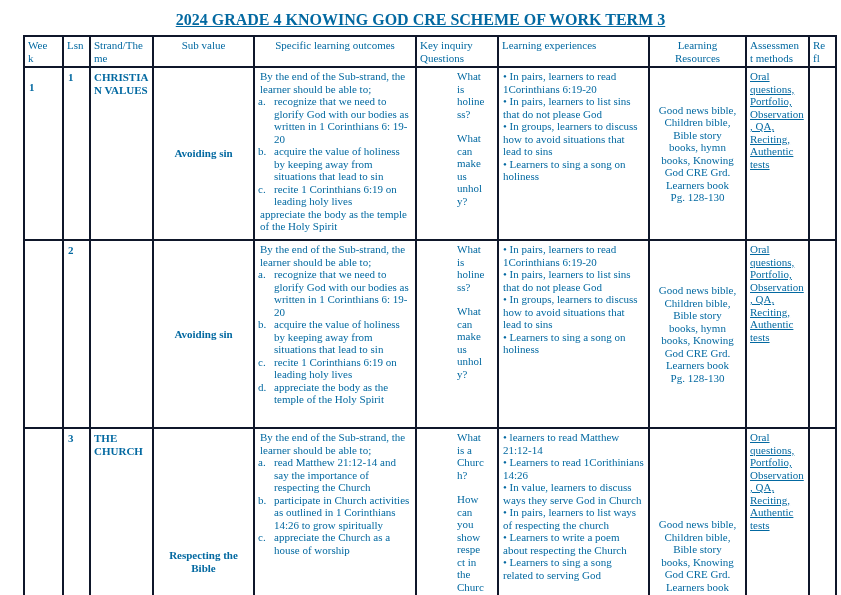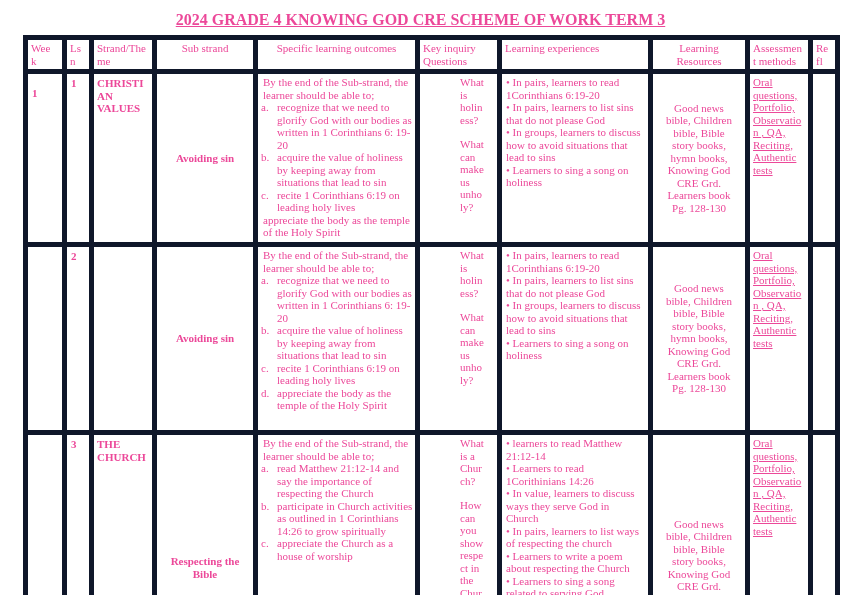--- a/index.html
+++ b/index.html
@@ -1,30 +1,30 @@
 <!DOCTYPE html>
 <html><head>
 <meta charset="utf-8">
 <style>
   html, body { margin:0; padding:0; background:#ffffff; }
   .page {
     position:relative; width:841px; height:595px; overflow:hidden;
-    background:#ffffff; color:#ec4899;
+    background:#ffffff; color:#0369a1;
     font-family:"Liberation Serif", "DejaVu Serif", serif;
   }
   .title {
     padding-top:11px; text-align:center;
     font-size:16px; font-weight:bold; text-decoration:underline;
   }
   table.scheme {
     border-collapse:collapse; table-layout:fixed;
     width:812px; margin:6px 0 0 23px;
   }
   th, td {
-    border:5px solid #0f172a; vertical-align:top; text-align:left;
+    border:2px solid #0f172a; vertical-align:top; text-align:left;
     font-size:11px; line-height:12.5px; font-weight:normal;
     padding:2px 3px; overflow:hidden; word-wrap:break-word;
   }
   thead tr { height:27px; }
   th { white-space:pre-line; }
   th.h-substrand, th.h-outcomes, th.h-resources { text-align:center; }
   td.c-week { font-weight:bold; padding-top:13px; padding-left:4px; }
   td.c-lsn { font-weight:bold; padding-top:3px; padding-left:4px; }
   td.c-strand { font-weight:bold; padding-top:3px;margin-top:22px; }
   td.c-substrand { font-weight:bold; text-align:center; vertical-align:middle; padding:2px 4px;margin-left:25px; }
@@ -58,21 +58,21 @@
         <col style="width:97px">
         <col style="width:63px">
       <col style="width:27px">
     </colgroup>
     <thead>
       <tr id="head-row">
           <th class="h-week">Wee
 k</th>
           <th class="h-lsn">Lsn</th>
           <th class="h-strand">Strand/Theme</th>
-          <th class="h-substrand">Sub strand</th>
+          <th class="h-substrand">Sub value</th>
           <th class="h-outcomes">Specific learning outcomes</th>
           <th class="h-inquiry">Key inquiry
 Questions</th>
           <th class="h-experiences">Learning experiences</th>
           <th class="h-resources">Learning
 Resources</th>
           <th class="h-assessment">Assessmen
 t methods</th>
           <th class="h-refl">Re
 fl</th>

